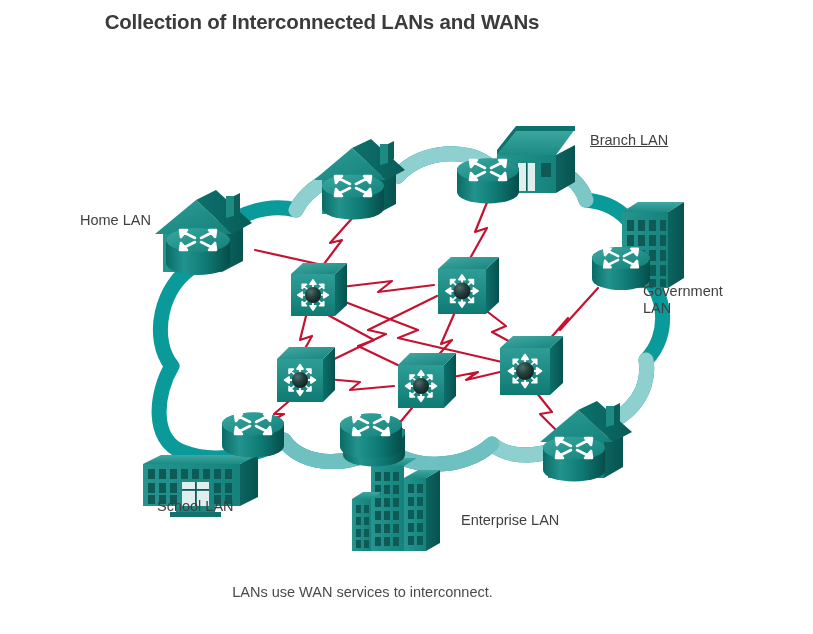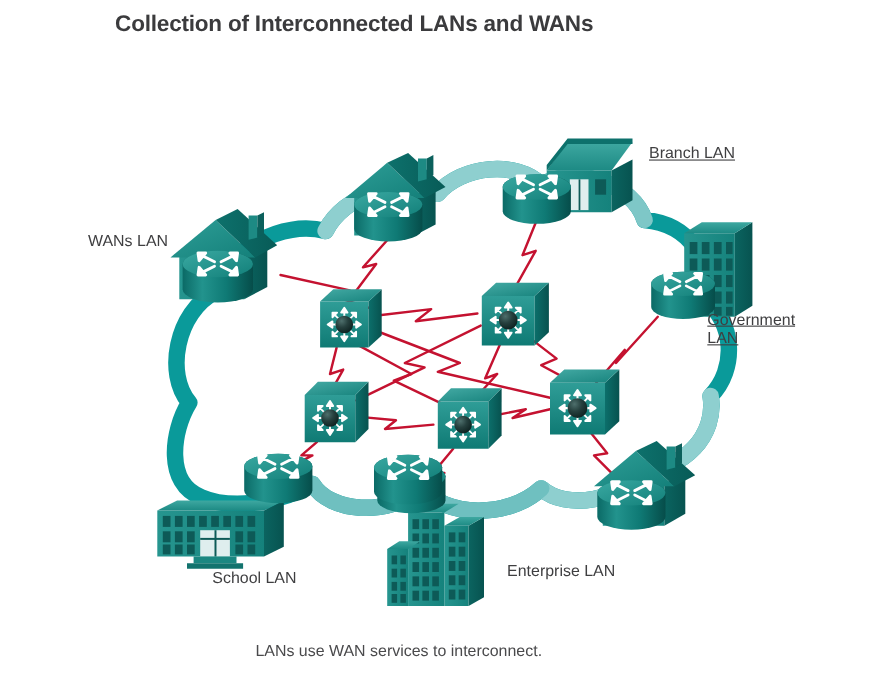--- a/index.html
+++ b/index.html
@@ -64,22 +64,22 @@
   .net-label {
     position: absolute;
     font-size: 14.5px;
     line-height: 17px;
     color: #3f3f41;
     white-space: pre-line;
     pointer-events: none;
   }
   #label-home-lan       { left: 80px;  top: 212px; }
   #label-branch-lan     { left: 590px; top: 132px; text-decoration: underline; }
-  #label-government-lan { left: 643px; top: 283px; text-decoration: underline; }
-  #label-school-lan     { left: 157px; top: 518px; margin-left: 36px; }
+  #label-government-lan { left: 643px; top: 283px; }
+  #label-school-lan     { left: 157px; top: 498px; }
   #label-enterprise-lan { left: 441px; top: 512px; margin-left: 20px; }
 </style>
 </head>
 <body>
 
 <div id="page-title">Collection of Interconnected LANs and WANs</div>
 
 <div id="figure-stage">
 
   <svg id="figure-svg" viewBox="0 0 813 634">
@@ -490,21 +490,21 @@
       <path d="M-25,-18 L25,-18 L25,29 L-25,29 Z" fill="url(#cubeFront)"></path>
       <path d="M25,-18 L38,-30 L38,17 L25,29 Z" fill="url(#cubeSide)"></path>
       <path d="M-25,-18 L-12,-30 L38,-30 L25,-18 Z" fill="url(#cubeTop)"></path>
       <g transform="translate(0,5) scale(0.78)">
           <use href="#starArrows"></use>
         </g>
       <circle cx="0" cy="5" r="9" fill="url(#sphereGrad)"></circle>
     </g>
   </svg>
 
-  <div class="net-label" id="label-home-lan">WANs LAN</div>
+  <div class="net-label" id="label-home-lan">Home LAN</div>
   <div class="net-label" id="label-branch-lan">Branch LAN</div>
   <div class="net-label" id="label-government-lan">Government
 LAN</div>
   <div class="net-label" id="label-school-lan">School LAN</div>
   <div class="net-label" id="label-enterprise-lan">Enterprise LAN</div>
 </div>
 
 <div id="page-caption">LANs use WAN services to interconnect.</div>
 
 </body></html>

